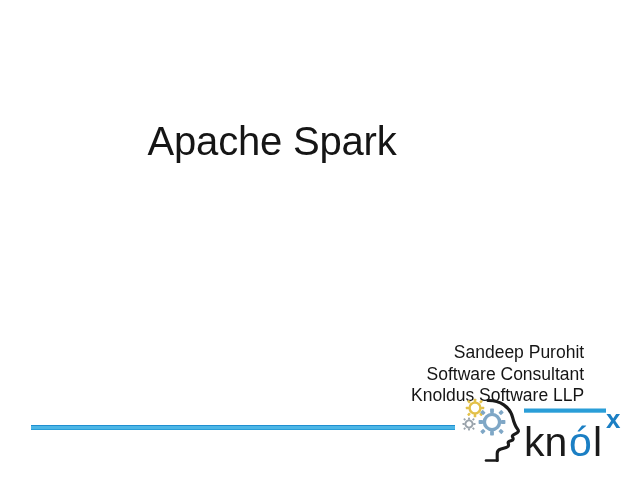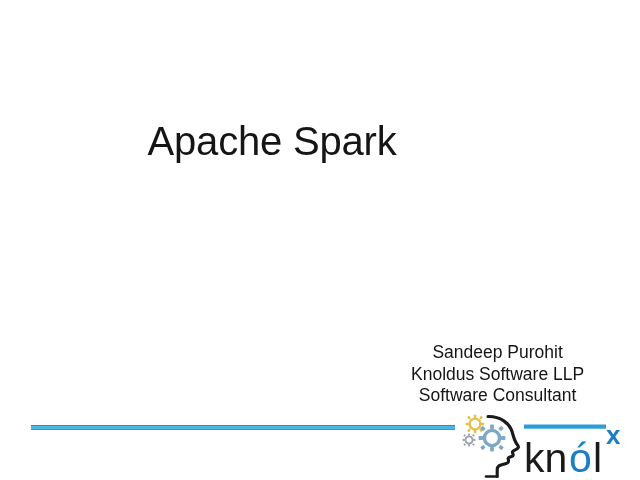--- a/index.html
+++ b/index.html
@@ -36,21 +36,21 @@
     font-weight: 400;
     letter-spacing: -0.2px;
     white-space: pre;
   }
 
   
   #presenter-block {
     position: absolute;
     left: 411px;
     top: 342px;
-    text-align: center;
+    text-align: right;
   }
   .presenter-line {
     display: block;
     font-size: 17.5px;
     line-height: 21.5px;
     color: #151515;
     font-weight: 400;
     white-space: pre;
   }
 
@@ -64,43 +64,43 @@
     background: linear-gradient(to bottom,
                 #1f8fd0 0%, #1f8fd0 22%,
                 #4cb6e6 22%, #4cb6e6 78%,
                 #2a9ed8 78%, #2a9ed8 100%);
   }
 
   
   #logo {
     position: absolute;
     left: 458px;
-    top: 414px;
+    top: 398px;
     width: 182px;
     height: 66px;
   }
   #logo svg {
     display: block;
     width: 182px;
     height: 66px;
   }
 </style>
 </head>
 <body>
 
 <div id="slide">
 
   <div id="title-block">
     <span class="title-line">Apache Spark</span>
   </div>
 
   <div id="presenter-block">
     <span class="presenter-line">Sandeep Purohit</span>
+    <span class="presenter-line">Software Consultant</span>
     <span class="presenter-line">Knoldus Software LLP</span>
-    <span class="presenter-line">Software Consultant</span>
   </div>
 
   <div id="divider-rule"></div>
 
   <div id="logo">
     <svg viewBox="0 0 182 66" xmlns="http://www.w3.org/2000/svg">
 
       <g transform="translate(17,10)">
         <g fill="none" stroke="#e3c14a" stroke-width="2.4">
           <circle cx="0" cy="0" r="5.4"></circle>

